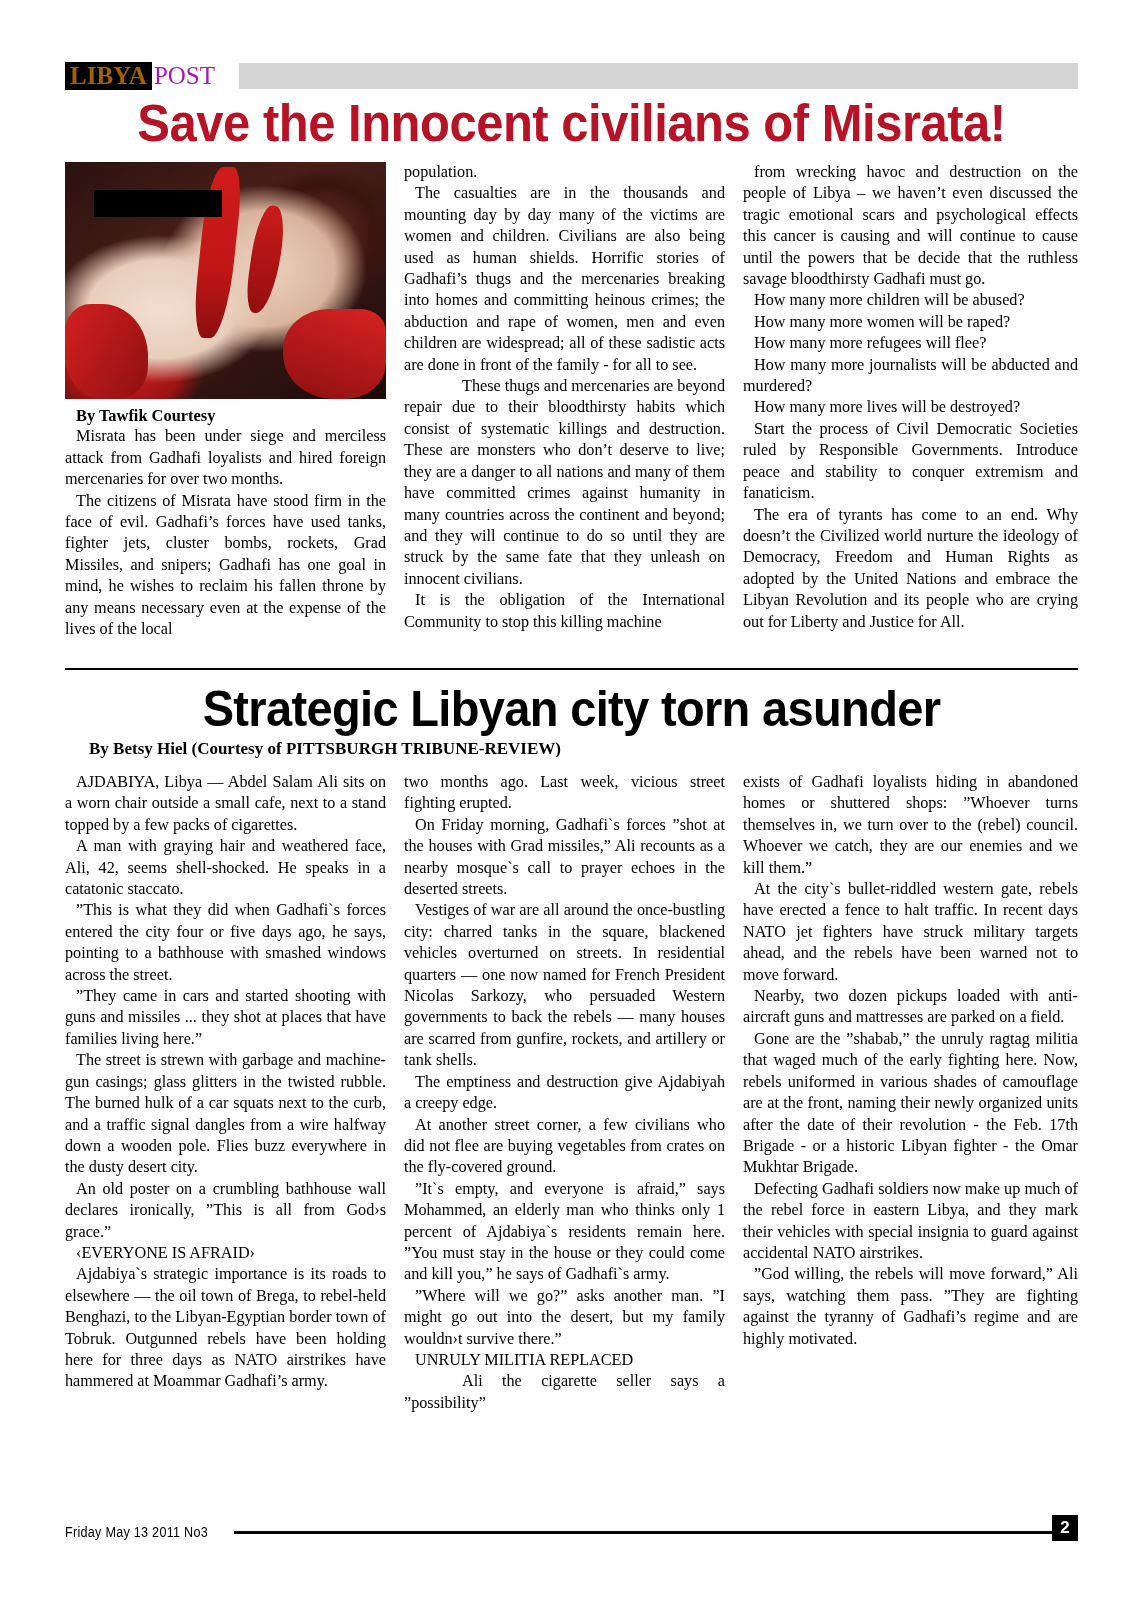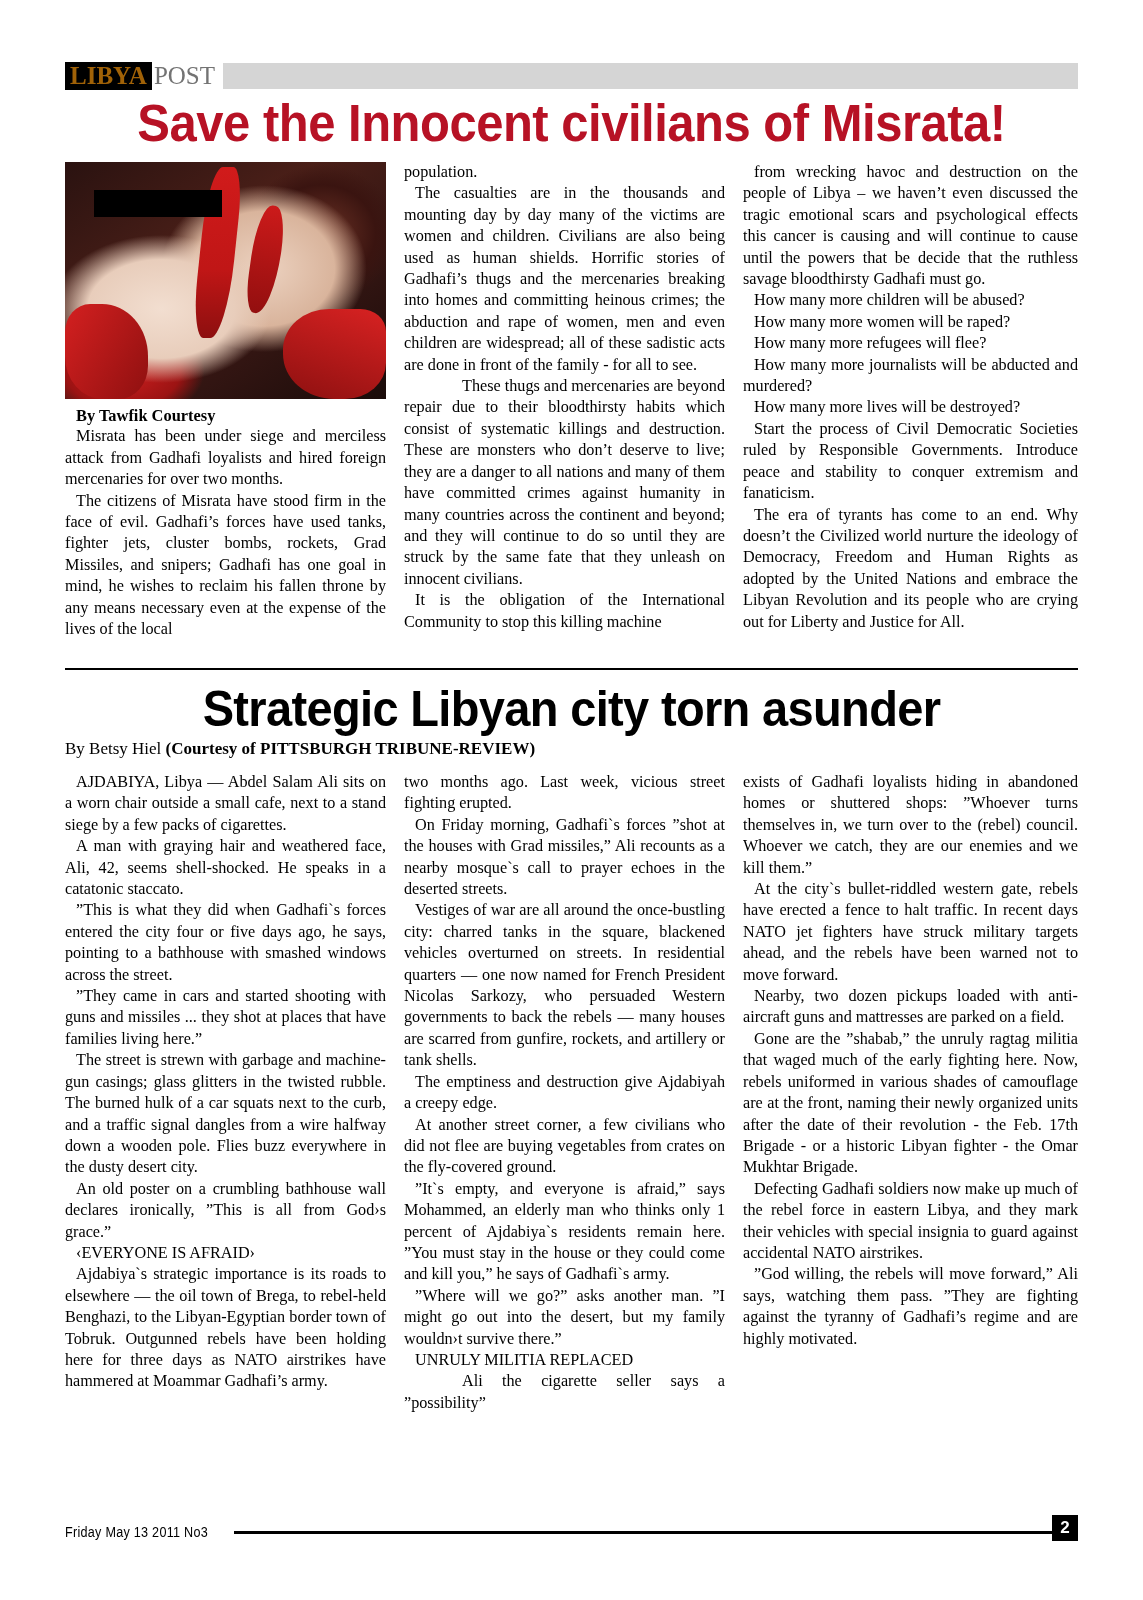--- a/index.html
+++ b/index.html
@@ -41,26 +41,26 @@
     color: #a16207;
     font-family: "Liberation Serif", serif;
     font-weight: bold;
     font-size: 25px;
     letter-spacing: 0px;
     line-height: 28px;
     padding: 0 5px 0 5px;
     white-space: nowrap;
   }
   .nameplate-post {
-    color: #737373;
+    color: #a21caf;
     font-family: "Liberation Serif", serif;
     font-weight: normal;
     font-size: 25px;
     line-height: 28px;
-    padding: 0 8px 0 2px;
+    padding: 0 24px 0 2px;
     white-space: nowrap;
     background: #ffffff;
   }
   .nameplate-rule {
     flex: 1;
     background: #d5d5d5;
     align-self: stretch;
     margin-top: 1px;
     margin-bottom: 1px;
   }
@@ -205,21 +205,21 @@
   }
 
   .byline-2 {
     position: absolute;
     left: 65px;
     top: 738px;
     width: 1013px;
     font-size: 17px;
     line-height: 21px;
   }
-  .byline-2 .bold { font-weight: normal; }
+  .byline-2 .bold { font-weight: bold; margin-left: 24px; }
   .byline-2 .courtesy { font-weight: bold; }
 
   
   .second-article {
     position: absolute;
     left: 65px;
     top: 772px;
     width: 1013px;
     height: 710px;
   }
@@ -327,21 +327,21 @@
   <div class="sub-headline">Strategic Libyan city torn asunder</div>
 
   <div class="byline-2">
     <span class="bold">By Betsy Hiel</span>
     <span class="courtesy">(Courtesy of PITTSBURGH TRIBUNE-REVIEW)</span>
   </div>
 
   <div class="second-article">
 
     <div class="col s-col-1">
-      <p>AJDABIYA, Libya — Abdel Salam Ali sits on a worn chair outside a small cafe, next to a stand siege by a few packs of cigarettes.</p>
+      <p>AJDABIYA, Libya — Abdel Salam Ali sits on a worn chair outside a small cafe, next to a stand topped by a few packs of cigarettes.</p>
       <p>A man with graying hair and weathered face, Ali, 42, seems shell-shocked. He speaks in a catatonic staccato.</p>
       <p>”This is what they did when Gadhafi`s forces entered the city four or five days ago, he says, pointing to a bathhouse with smashed windows across the street.</p>
       <p>”They came in cars and started shooting with guns and missiles ... they shot at places that have families living here.”</p>
       <p>The street is strewn with garbage and machine-gun casings; glass glitters in the twisted rubble. The burned hulk of a car squats next to the curb, and a traffic signal dangles from a wire halfway down a wooden pole. Flies buzz everywhere in the dusty desert city.</p>
       <p>An old poster on a crumbling bathhouse wall declares ironically, ”This is all from God›s grace.”</p>
       <p class="subhead-inline">‹EVERYONE IS AFRAID›</p>
       <p>Ajdabiya`s strategic importance is its roads to elsewhere — the oil town of Brega, to rebel-held Benghazi, to the Libyan-Egyptian border town of Tobruk. Outgunned rebels have been holding here for three days as NATO airstrikes have hammered at Moammar Gadhafi’s army.</p>
     </div>
 
     <div class="col s-col-2">

